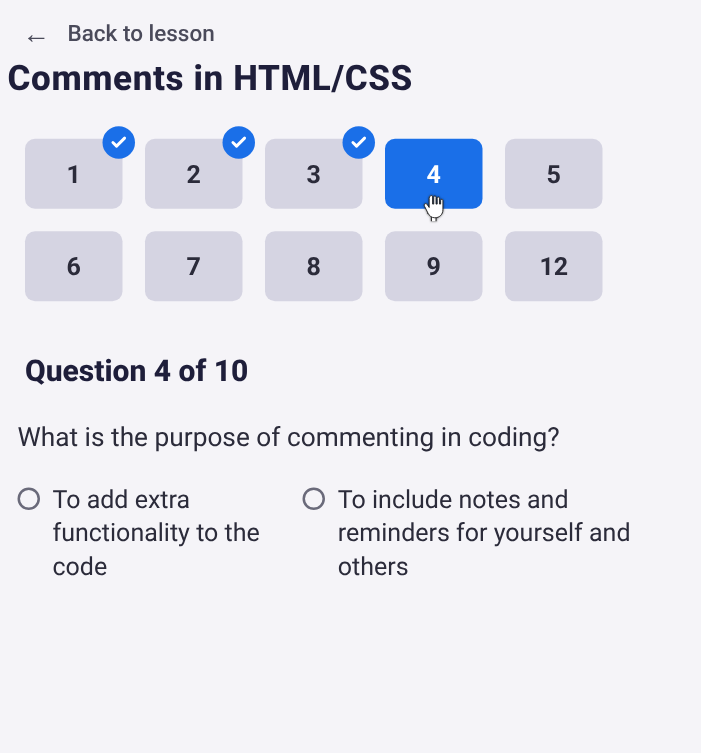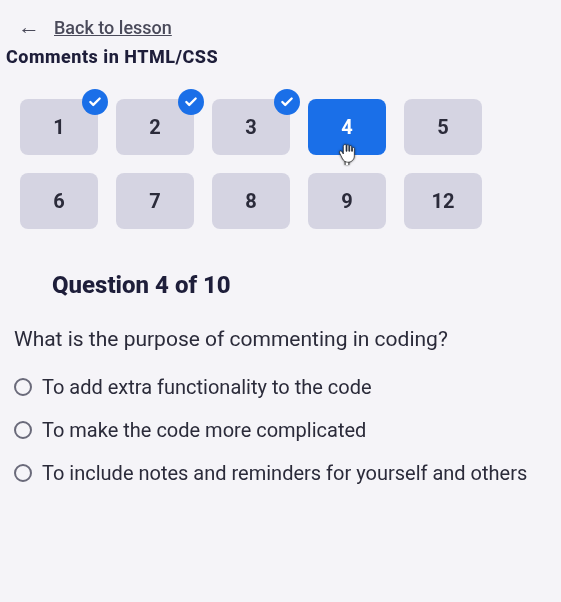--- a/index.html
+++ b/index.html
@@ -25,24 +25,23 @@
       font-size: 22px;
       color: #4a4a5a;
       cursor: pointer;
       font-weight: 500;
     }
     .back-text {
       font-size: 18px;
       color: #4a4a5a;
       font-weight: 500;
       cursor: pointer;
-      text-decoration: underline;
     }
     .partial-title {
-      font-size: 18px;
+      font-size: 28px;
       font-weight: 800;
       color: #1e1e3a;
       padding: 0 18px 18px 6px;
       letter-spacing: 0.5px;
       white-space: nowrap;
       overflow: hidden;
     }
     .nav-grid {
       padding: 14px 20px 20px 20px;
       display: flex;
@@ -92,32 +91,31 @@
       width: 22px;
       height: 22px;
       color: #fff;
       filter: drop-shadow(0 0 1px rgba(0,0,0,0.6));
     }
     .question-header {
       padding: 22px 20px 14px 20px;
       font-size: 24px;
       font-weight: 800;
       color: #1e1e3a;
-      margin-left: 32px;
     }
     .question-text {
       padding: 12px 28px 20px 14px;
       font-size: 21px;
       color: #2b2b3a;
       line-height: 1.4;
     }
     .options {
       padding: 0 14px;
       display: flex;
-      flex-direction: column;
+      flex-direction: row;
       gap: 16px;
     }
     .option {
       display: flex;
       align-items: flex-start;
       gap: 10px;
       cursor: pointer;
       font-size: 20px;
       color: #2b2b3a;
       line-height: 1.35;
@@ -197,19 +195,15 @@
 
 <div class="question-text">What is the purpose of commenting in coding?</div>
 
 <div class="options">
     <div class="option">
       <span class="radio"></span>
       <span>To add extra functionality to the code</span>
     </div>
     <div class="option">
       <span class="radio"></span>
-      <span>To make the code more complicated</span>
-    </div>
-    <div class="option">
-      <span class="radio"></span>
       <span>To include notes and reminders for yourself and others</span>
     </div>
   </div>
 
 </body></html>

